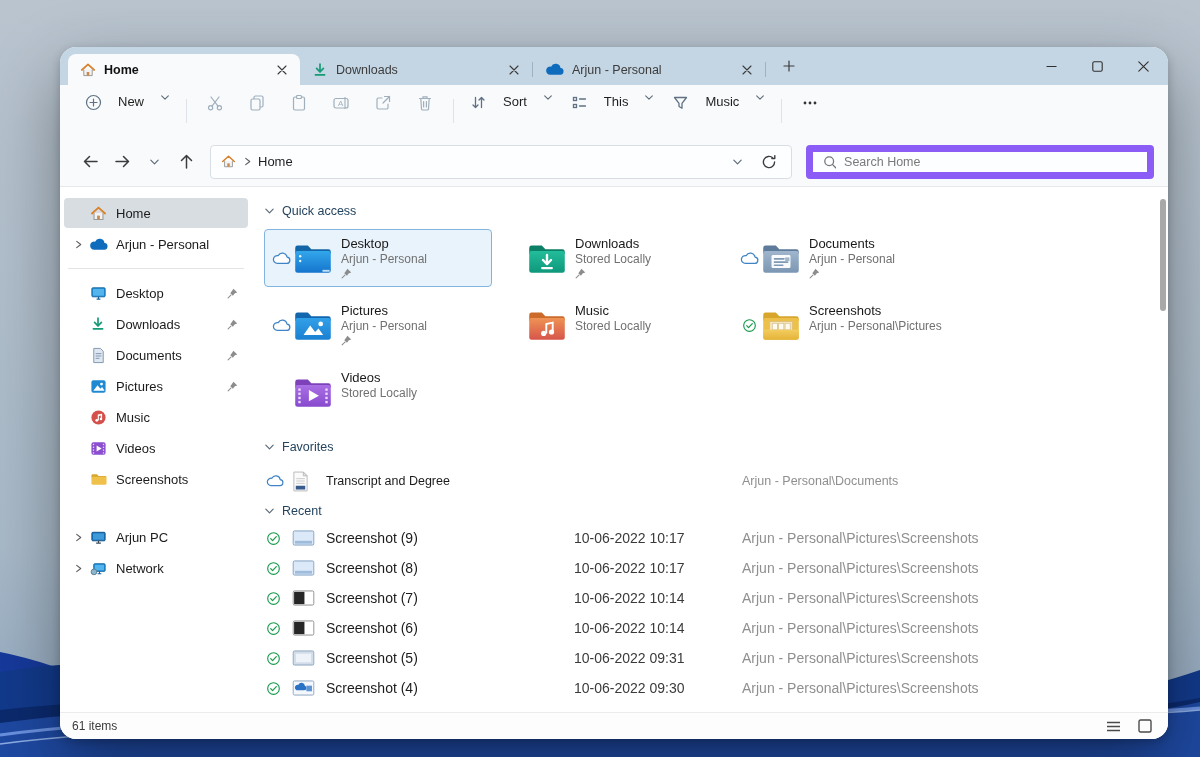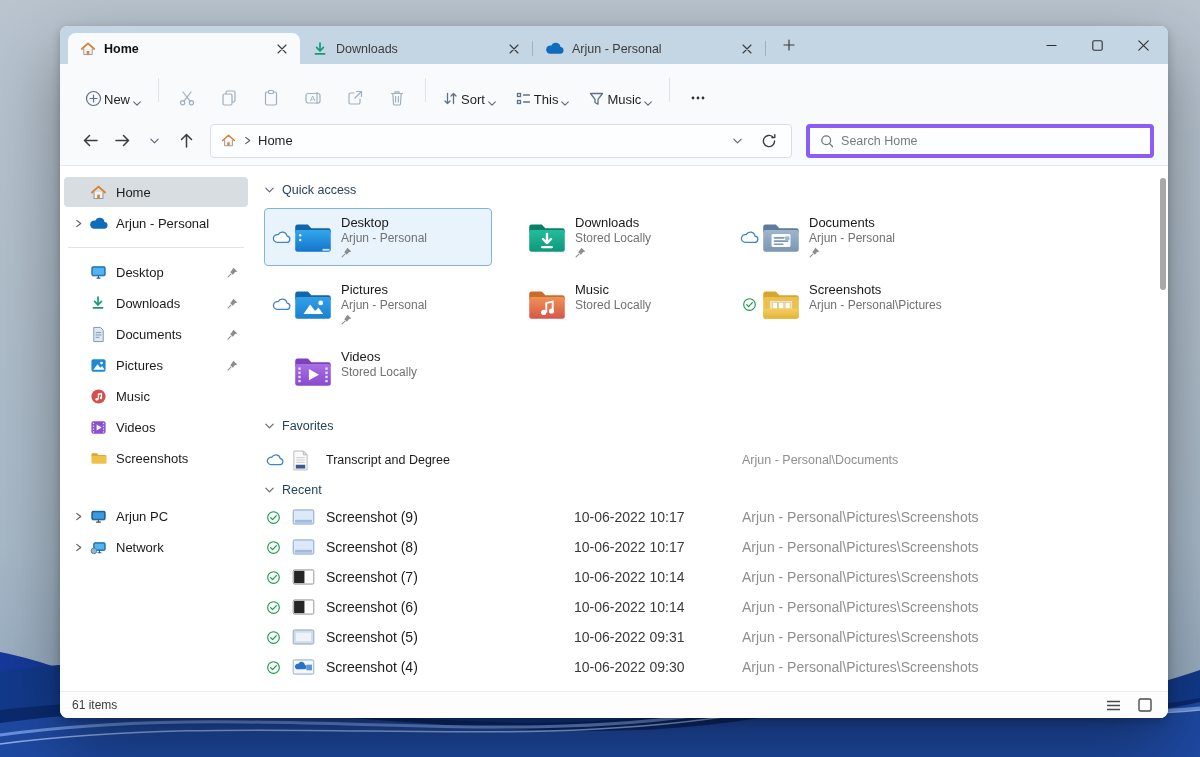--- a/index.html
+++ b/index.html
@@ -1,44 +1,44 @@
 <!DOCTYPE html>
 <html><head>
 <meta charset="utf-8">
 <style>
 *{margin:0;padding:0;box-sizing:border-box}
 html,body{width:1200px;height:757px;overflow:hidden}
 body{font-family:"Liberation Sans","DejaVu Sans",sans-serif;position:relative;background:#aebbc9}
 svg{display:block}
 .wallpaper{position:absolute;inset:0}
-.window{position:absolute;left:60px;top:26px;width:1108px;height:692px;border-radius:8px;background:#fff;
+.window{position:absolute;left:60px;top:47px;width:1108px;height:692px;border-radius:16px;background:#fff;
   box-shadow:0 28px 70px rgba(0,0,0,.38),0 3px 10px rgba(0,0,0,.22);display:flex;flex-direction:column;overflow:hidden}
 
 .tabbar{height:38px;background:#c4d5e3;display:flex;align-items:flex-end;padding-left:8px;flex:none;position:relative}
 .tab{width:232px;height:31px;display:flex;align-items:center;gap:8px;padding:0 6px 0 12px;font-size:12.5px;color:#3c3c3c;border-radius:8px 8px 0 0;cursor:default}
 .tab.active{background:#f8fafc;color:#111;font-weight:bold}
 .tab .tlabel{flex:1;white-space:nowrap;overflow:hidden}
 .tclose{width:24px;height:24px;border-radius:4px;display:flex;align-items:center;justify-content:center;flex:none}
 .tabsep{width:1px;height:15px;background:#9db2c3;align-self:center;margin-top:6px}
 .newtab{width:30px;height:26px;margin-left:8px;display:flex;align-items:center;justify-content:center;border-radius:4px;align-self:center}
 .wincontrols{position:absolute;right:2px;top:0;height:38px;display:flex}
 .wbtn{width:46px;height:38px;display:flex;align-items:center;justify-content:center}
 
 .toolbar{height:52px;background:#f8fafc;display:flex;align-items:center;padding:0 16px;flex:none}
-.tbtn{display:flex;align-items:flex-end;gap:2px;font-size:13px;color:#1f1f1f;padding:0 9px;height:34px;border-radius:4px}
+.tbtn{display:flex;align-items:flex-start;gap:16px;font-size:13px;color:#1f1f1f;padding:0 9px;height:34px;border-radius:4px}
 .tbtn.icononly{width:42px;justify-content:center}
 .tdiv{width:1px;height:24px;background:#dde3e8;margin:0 7px}
 .chev{flex:none}
 
 .addr{height:50px;background:#f8fafc;display:flex;align-items:center;padding:0 14px;border-bottom:1px solid #e6e9ec;flex:none}
 .navbtn{width:32px;height:32px;display:flex;align-items:center;justify-content:center;border-radius:4px}
 .crumbbox{flex:1;height:34px;margin-left:8px;border:1px solid #d8dee3;border-radius:4px;background:#fdfeff;display:flex;align-items:center;padding:0 6px 0 10px}
 .crumbbox .grow{flex:1}
 .crumb{display:flex;align-items:center;gap:7px;font-size:13px;color:#1f1f1f;padding:2px 4px;border-radius:3px}
-.searchbox{width:348px;height:34px;margin-left:14px;border:4px solid #8b5cf6;border-radius:4px;background:#fdfeff;display:flex;align-items:center;padding:0 10px;gap:8px}
+.searchbox{width:348px;height:34px;margin-left:14px;border:7px solid #8b5cf6;border-radius:4px;background:#fdfeff;display:flex;align-items:center;padding:0 10px;gap:8px}
 .searchbox input{border:none;outline:none;background:transparent;font-family:inherit;font-size:12.5px;color:#333;width:100%}
 .searchbox input::placeholder{color:#7a7a7a}
 
 .bodyarea{flex:1;display:flex;background:#fff;position:relative;overflow:hidden}
 .sidebar{width:192px;padding-top:10px;flex:none}
 .srow{height:30px;margin:1px 4px;border-radius:4px;display:flex;align-items:center;font-size:13px;color:#1b1b1b}
 .srow.selected{background:#d8dde2}
 .schev{width:20px;margin-left:4px;display:flex;justify-content:center}
 .sicon{width:20px;display:flex;justify-content:center}
 .slabel{margin-left:8px;flex:1;white-space:nowrap;overflow:hidden}

